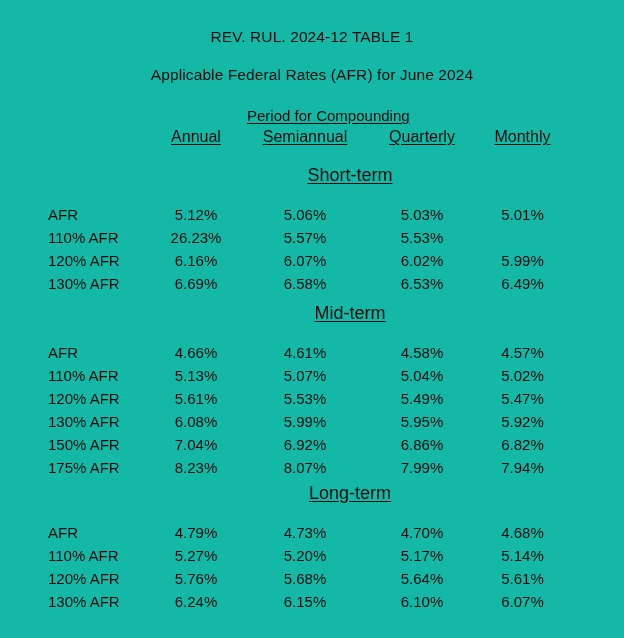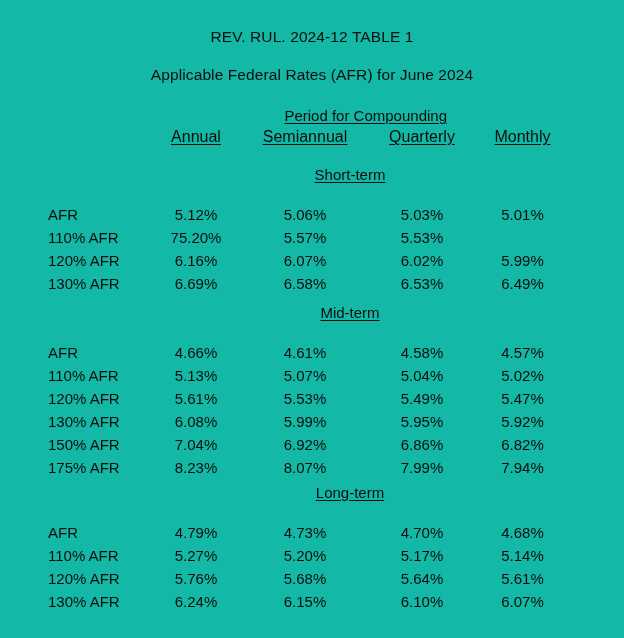--- a/index.html
+++ b/index.html
@@ -43,21 +43,21 @@
     line-height: 19px;
     letter-spacing: 0.1px;
   }
 
   
   .compound-head {
     position: absolute;
     top: 107px;
     left: 247px;
     width: 200px;
-    text-align: right;
+    text-align: left;
     font-size: 15px;
     line-height: 18px;
   }
   .compound-head .ul {
     text-decoration: underline;
     text-underline-offset: 2px;
   }
 
   .col-heads {
     position: absolute;
@@ -89,21 +89,21 @@
     position: absolute;
     left: 0;
     width: 624px;
   }
   .section-title {
     position: absolute;
     left: 250px;
     width: 200px;
     top: 0;
     text-align: center;
-    font-size: 15px;
+    font-size: 18px;
     line-height: 18px;
   }
   .section-title span {
     text-decoration: underline;
     text-underline-offset: 2px;
   }
 
   .rows {
     position: absolute;
     top: 38px;
@@ -170,21 +170,21 @@
     <div class="rows">
         <div class="row">
           <div class="row-label">AFR</div>
           <div class="cell c0">5.12%</div>
           <div class="cell c1">5.06%</div>
           <div class="cell c2">5.03%</div>
           <div class="cell c3">5.01%</div>
         </div>
         <div class="row">
           <div class="row-label">110% AFR</div>
-          <div class="cell c0">75.20%</div>
+          <div class="cell c0">26.23%</div>
           <div class="cell c1">5.57%</div>
           <div class="cell c2">5.53%</div>
         </div>
         <div class="row">
           <div class="row-label">120% AFR</div>
           <div class="cell c0">6.16%</div>
           <div class="cell c1">6.07%</div>
           <div class="cell c2">6.02%</div>
           <div class="cell c3">5.99%</div>
         </div>

